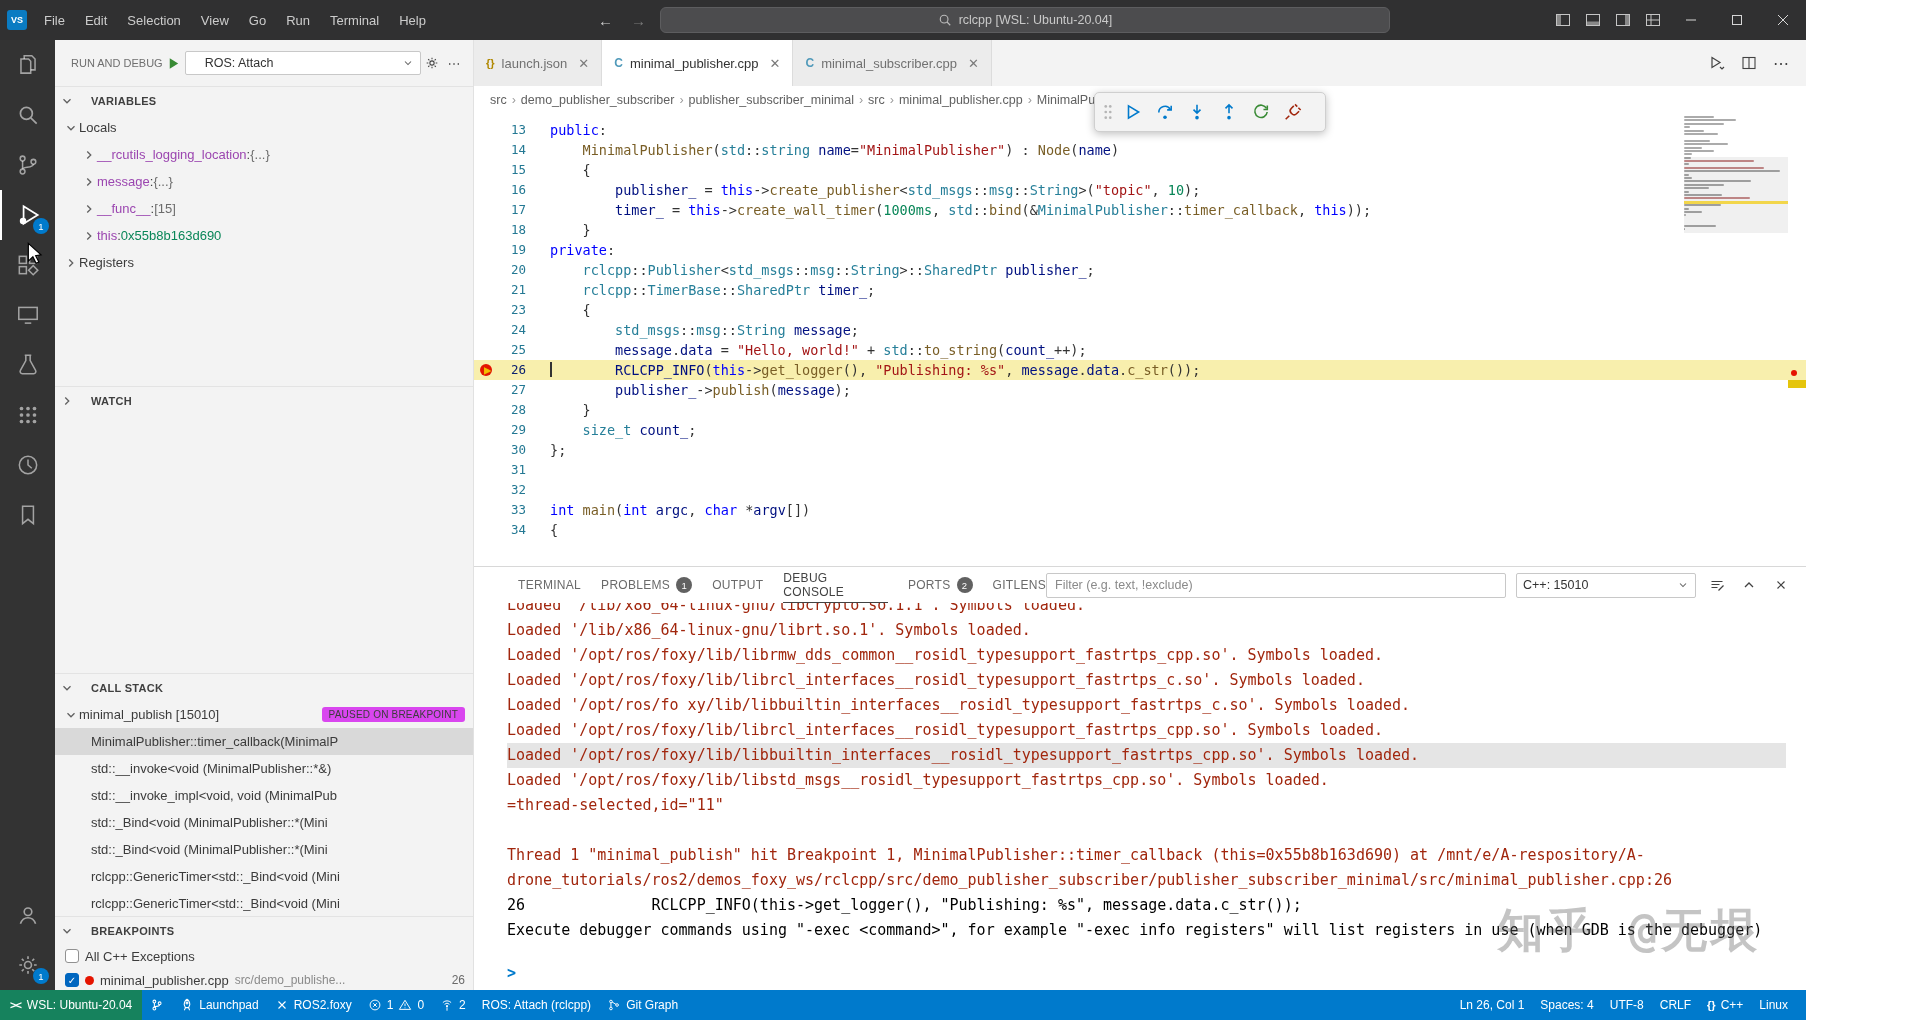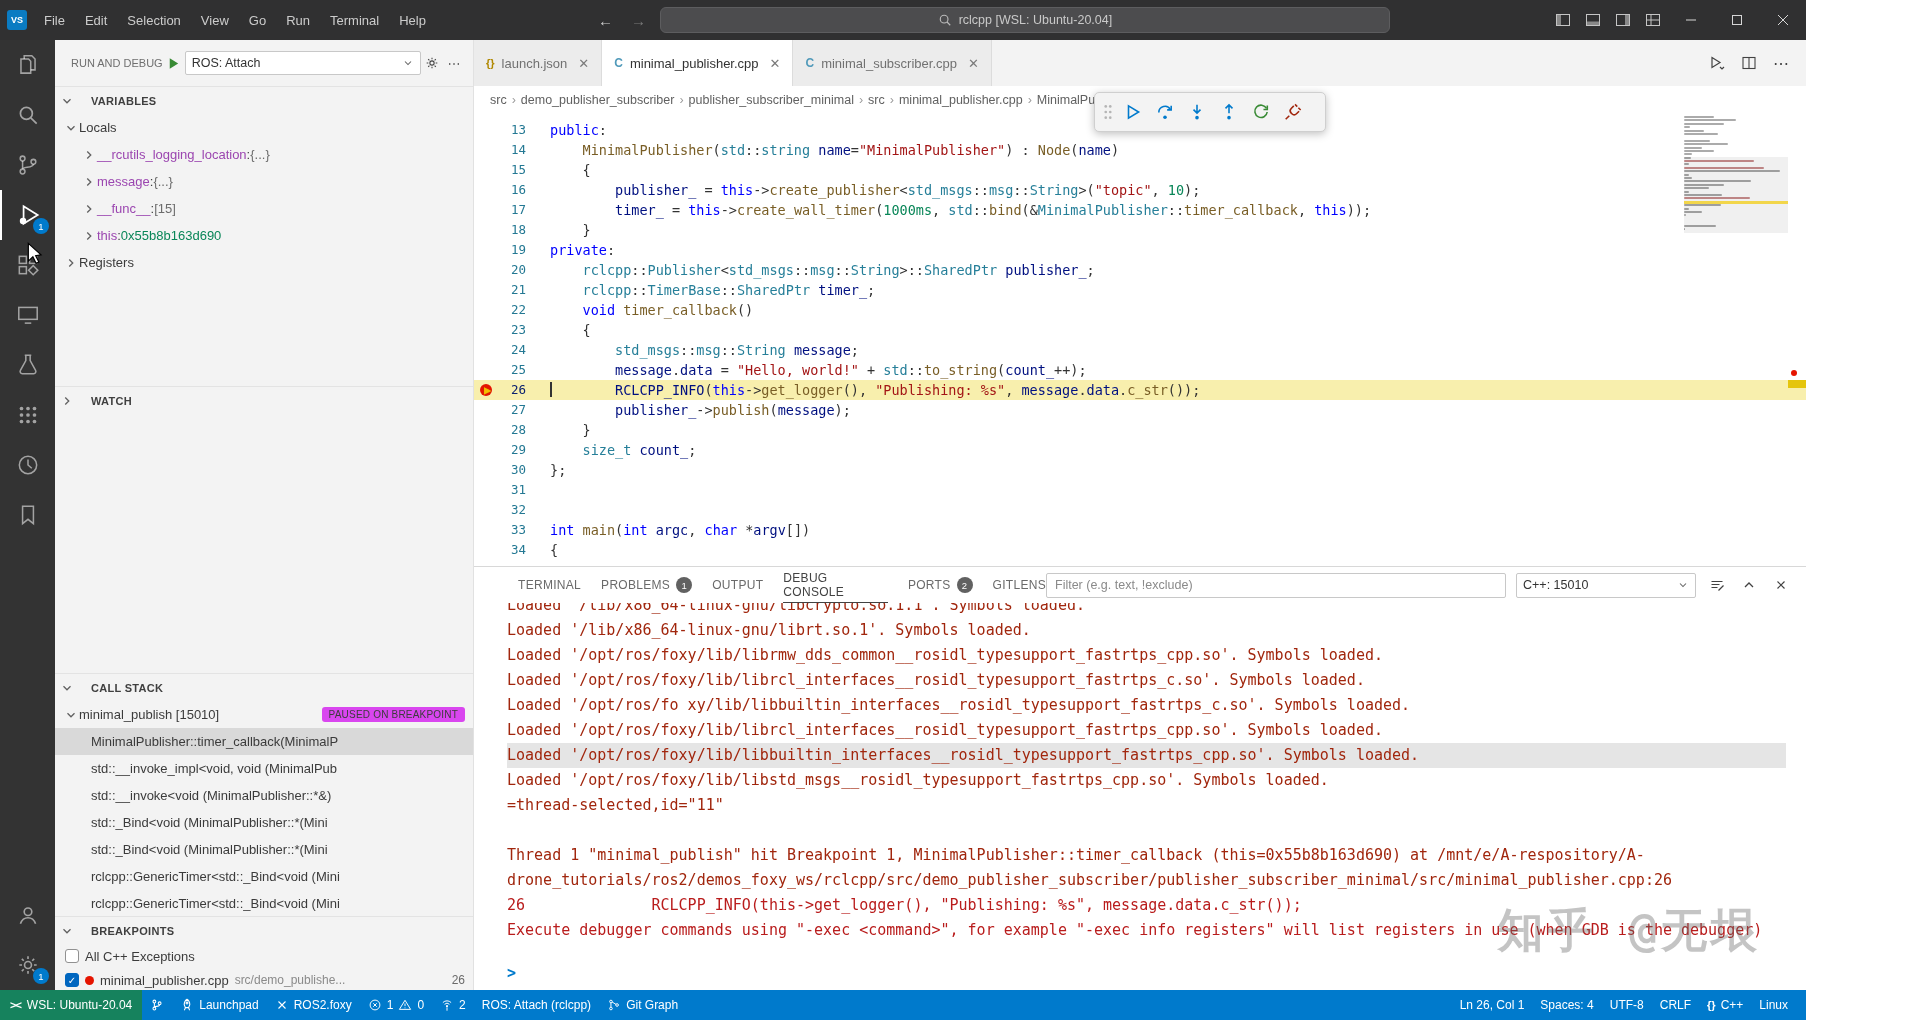--- a/index.html
+++ b/index.html
@@ -30,21 +30,21 @@
   .ab-item { position:relative; height:50px; display:flex; align-items:center; justify-content:center; color:rgba(255,255,255,.55); }
   .ab-item svg { width:26px; height:26px; }
   .ab-item.active { color:#ffffff; border-left:2px solid #ffffff; }
   .ab-badge { position:absolute; right:6px; bottom:6px; min-width:16px; height:16px; border-radius:9px; background:#007acc; color:#fff; font-size:9.5px; display:flex; align-items:center; justify-content:center; padding:0 3px; }
 
   
   #sidebar { width:419px; background:#f3f3f3; display:flex; flex-direction:column; flex:0 0 auto; border-right:1px solid #e1e1e1; color:#3b3b3b; font-size:13px; overflow:hidden; }
   #sb-title { height:46px; display:flex; align-items:center; padding:0 8px 0 16px; gap:0; }
   #sb-title-text { font-size:11px; color:#6f6f6f; white-space:nowrap; }
   #sb-config { flex:1; height:24px; background:#ffffff; border:1px solid #c8c8c8; border-radius:2px; display:flex; align-items:center; padding:0 6px; gap:4px; font-size:12.5px; color:#333; min-width:0; }
-  #sb-config .lbl { flex:1; overflow:hidden; white-space:nowrap; }
+  #sb-config .lbl { flex:1; overflow:hidden; white-space:nowrap;margin-left:13px; }
   .sb-act { width:22px; height:22px; display:flex; align-items:center; justify-content:center; color:#424242; }
   section { overflow:hidden; border-top:1px solid #e3e3e3; }
   .sec-h { height:27px; display:flex; align-items:center; gap:16px; padding-left:4px; font-size:11px; font-weight:bold; color:#3f3f3f; letter-spacing:.3px; }
   .chev { width:16px; height:16px; display:flex; align-items:center; justify-content:center; }
   .chev svg { width:14px; height:14px; }
   .chev.open svg { transform:rotate(90deg); }
   .tree-row { height:27px; display:flex; align-items:center; white-space:nowrap; overflow:hidden; }
   .tr-ind1 { padding-left:8px; } .tr-ind2 { padding-left:26px; }
   .var-name { color:#9b46b0; }
   .var-sep { color:#424242; }
@@ -111,21 +111,21 @@
   #panel-right { display:flex; align-items:center; gap:10px; padding-right:14px; }
   #filter-input { width:460px; height:25px; border:1px solid #c8c8c8; border-radius:2px; font-size:12.5px; padding:0 8px; color:#333; font-family:"Liberation Sans",sans-serif; }
   #filter-input::placeholder { color:#8a8a8a; }
   #session-select { width:180px; height:25px; border:1px solid #c8c8c8; background:#fff; border-radius:2px; display:flex; align-items:center; padding:0 6px; font-size:12.5px; color:#333; }
   #session-select .lbl { flex:1; }
   .p-ico { width:22px; height:22px; display:flex; align-items:center; justify-content:center; color:#424242; }
 
   #console { flex:1 1 auto; position:relative; overflow:hidden; font-family:"DejaVu Sans Mono", monospace; font-size:15px; }
   #console-lines { padding:0 20px 0 33px; margin-top:-10px; }
   .con-line { line-height:25px; white-space:pre-wrap; overflow-wrap:anywhere; min-height:25px; }
-  .con-line.err { color:#a1260d; } .con-line.info { color:#b91c1c; }
+  .con-line.err { color:#a1260d; } .con-line.info { color:#000000; }
   .con-line.hl { background:#e5e5e5; }
   #console-prompt { position:absolute; left:33px; bottom:8px; color:#007acc; font-weight:bold; font-size:15px; }
   #watermark { position:absolute; right:45px; bottom:28px; font-size:46px; font-weight:bold; color:rgba(100,100,100,.38); white-space:nowrap; letter-spacing:4px; }
 
   
   #statusbar { height:30px; background:#007acc; color:#fff; display:flex; justify-content:space-between; align-items:center; font-size:12px; flex:0 0 auto; }
   #sbar-left, #sbar-right { display:flex; align-items:center; height:100%; }
   .st-item { display:flex; align-items:center; gap:5px; padding:0 8px; height:100%; white-space:nowrap; }
   .st-item svg { width:14px; height:14px; }
   #st-remote { background:#16825d; padding:0 10px; font-size:12px; display:flex; align-items:center; gap:6px; height:100%; }
@@ -442,22 +442,22 @@
           <span class="chev open">
               <svg viewBox="0 0 16 16">
                 <path d="M6 4l4 4-4 4" fill="none" stroke="#616161" stroke-width="1.5"></path>
               </svg>
             </span>
           <span>minimal_publish [15010]</span>
           <span class="pill">PAUSED ON BREAKPOINT</span>
         </div>
         <div id="cs-rows">
             <div class="tree-row cs-frame selected">MinimalPublisher::timer_callback(MinimalP</div>
+            <div class="tree-row cs-frame">std::__invoke&lt;void (MinimalPublisher::*&amp;)</div>
             <div class="tree-row cs-frame">std::__invoke_impl&lt;void, void (MinimalPub</div>
-            <div class="tree-row cs-frame">std::__invoke&lt;void (MinimalPublisher::*&amp;)</div>
             <div class="tree-row cs-frame">std::_Bind&lt;void (MinimalPublisher::*(Mini</div>
             <div class="tree-row cs-frame">std::_Bind&lt;void (MinimalPublisher::*(Mini</div>
             <div class="tree-row cs-frame">rclcpp::GenericTimer&lt;std::_Bind&lt;void (Mini</div>
             <div class="tree-row cs-frame">rclcpp::GenericTimer&lt;std::_Bind&lt;void (Mini</div>
           </div>
       </section>
 
       <section id="sec-breakpoints">
         <div class="sec-h">
           <span class="chev open">
@@ -540,21 +540,20 @@
         <div id="code">
             <div class="cline"><div class="glyph"></div><div class="lnum">13</div><div class="ltext"><span class="tk-k">public</span><span class="tk-p">:</span></div></div>
             <div class="cline"><div class="glyph"></div><div class="lnum">14</div><div class="ltext"><span class="tk-p">    </span><span class="tk-f">MinimalPublisher</span><span class="tk-p">(</span><span class="tk-t">std</span><span class="tk-p">::</span><span class="tk-t">string</span><span class="tk-p"> </span><span class="tk-v">name</span><span class="tk-p">=</span><span class="tk-s">"MinimalPublisher"</span><span class="tk-p">) : </span><span class="tk-f">Node</span><span class="tk-p">(</span><span class="tk-v">name</span><span class="tk-p">)</span></div></div>
             <div class="cline"><div class="glyph"></div><div class="lnum">15</div><div class="ltext"><span class="tk-p">    {</span></div></div>
             <div class="cline"><div class="glyph"></div><div class="lnum">16</div><div class="ltext"><span class="tk-p">        </span><span class="tk-v">publisher_</span><span class="tk-p"> = </span><span class="tk-k">this</span><span class="tk-p">-&gt;</span><span class="tk-f">create_publisher</span><span class="tk-p">&lt;</span><span class="tk-t">std_msgs</span><span class="tk-p">::</span><span class="tk-t">msg</span><span class="tk-p">::</span><span class="tk-t">String</span><span class="tk-p">&gt;(</span><span class="tk-s">"topic"</span><span class="tk-p">, </span><span class="tk-n">10</span><span class="tk-p">);</span></div></div>
             <div class="cline"><div class="glyph"></div><div class="lnum">17</div><div class="ltext"><span class="tk-p">        </span><span class="tk-v">timer_</span><span class="tk-p"> = </span><span class="tk-k">this</span><span class="tk-p">-&gt;</span><span class="tk-f">create_wall_timer</span><span class="tk-p">(</span><span class="tk-n">1000ms</span><span class="tk-p">, </span><span class="tk-t">std</span><span class="tk-p">::</span><span class="tk-f">bind</span><span class="tk-p">(&amp;</span><span class="tk-t">MinimalPublisher</span><span class="tk-p">::</span><span class="tk-f">timer_callback</span><span class="tk-p">, </span><span class="tk-k">this</span><span class="tk-p">));</span></div></div>
             <div class="cline"><div class="glyph"></div><div class="lnum">18</div><div class="ltext"><span class="tk-p">    }</span></div></div>
             <div class="cline"><div class="glyph"></div><div class="lnum">19</div><div class="ltext"><span class="tk-k">private</span><span class="tk-p">:</span></div></div>
             <div class="cline"><div class="glyph"></div><div class="lnum">20</div><div class="ltext"><span class="tk-p">    </span><span class="tk-t">rclcpp</span><span class="tk-p">::</span><span class="tk-t">Publisher</span><span class="tk-p">&lt;</span><span class="tk-t">std_msgs</span><span class="tk-p">::</span><span class="tk-t">msg</span><span class="tk-p">::</span><span class="tk-t">String</span><span class="tk-p">&gt;::</span><span class="tk-t">SharedPtr</span><span class="tk-p"> </span><span class="tk-v">publisher_</span><span class="tk-p">;</span></div></div>
             <div class="cline"><div class="glyph"></div><div class="lnum">21</div><div class="ltext"><span class="tk-p">    </span><span class="tk-t">rclcpp</span><span class="tk-p">::</span><span class="tk-t">TimerBase</span><span class="tk-p">::</span><span class="tk-t">SharedPtr</span><span class="tk-p"> </span><span class="tk-v">timer_</span><span class="tk-p">;</span></div></div>
-            <div class="cline"><div class="glyph"></div><div class="lnum">22</div><div class="ltext"><span class="tk-p">    </span><span class="tk-k">void</span><span class="tk-p"> </span><span class="tk-f">timer_callback</span><span class="tk-p">()</span></div></div>
             <div class="cline"><div class="glyph"></div><div class="lnum">23</div><div class="ltext"><span class="tk-p">    {</span></div></div>
             <div class="cline"><div class="glyph"></div><div class="lnum">24</div><div class="ltext"><span class="tk-p">        </span><span class="tk-t">std_msgs</span><span class="tk-p">::</span><span class="tk-t">msg</span><span class="tk-p">::</span><span class="tk-t">String</span><span class="tk-p"> </span><span class="tk-v">message</span><span class="tk-p">;</span></div></div>
             <div class="cline"><div class="glyph"></div><div class="lnum">25</div><div class="ltext"><span class="tk-p">        </span><span class="tk-v">message</span><span class="tk-p">.</span><span class="tk-v">data</span><span class="tk-p"> = </span><span class="tk-s">"Hello, world!"</span><span class="tk-p"> + </span><span class="tk-t">std</span><span class="tk-p">::</span><span class="tk-f">to_string</span><span class="tk-p">(</span><span class="tk-v">count_</span><span class="tk-p">++);</span></div></div>
             <div class="cline current"><div class="glyph"><span class="bp-dot"></span><span class="bp-arrow">▶</span></div><div class="lnum">26</div><div class="ltext"><span class="caret"></span><span class="tk-p">        </span><span class="tk-v">RCLCPP_INFO</span><span class="tk-p">(</span><span class="tk-k">this</span><span class="tk-p">-&gt;</span><span class="tk-f">get_logger</span><span class="tk-p">(), </span><span class="tk-s">"Publishing: %s"</span><span class="tk-p">, </span><span class="tk-v">message</span><span class="tk-p">.</span><span class="tk-v">data</span><span class="tk-p">.</span><span class="tk-f">c_str</span><span class="tk-p">());</span></div></div>
             <div class="cline"><div class="glyph"></div><div class="lnum">27</div><div class="ltext"><span class="tk-p">        </span><span class="tk-v">publisher_</span><span class="tk-p">-&gt;</span><span class="tk-f">publish</span><span class="tk-p">(</span><span class="tk-v">message</span><span class="tk-p">);</span></div></div>
             <div class="cline"><div class="glyph"></div><div class="lnum">28</div><div class="ltext"><span class="tk-p">    }</span></div></div>
             <div class="cline"><div class="glyph"></div><div class="lnum">29</div><div class="ltext"><span class="tk-p">    </span><span class="tk-t">size_t</span><span class="tk-p"> </span><span class="tk-v">count_</span><span class="tk-p">;</span></div></div>
             <div class="cline"><div class="glyph"></div><div class="lnum">30</div><div class="ltext"><span class="tk-p">};</span></div></div>
             <div class="cline"><div class="glyph"></div><div class="lnum">31</div><div class="ltext"></div></div>
             <div class="cline"><div class="glyph"></div><div class="lnum">32</div><div class="ltext"></div></div>

